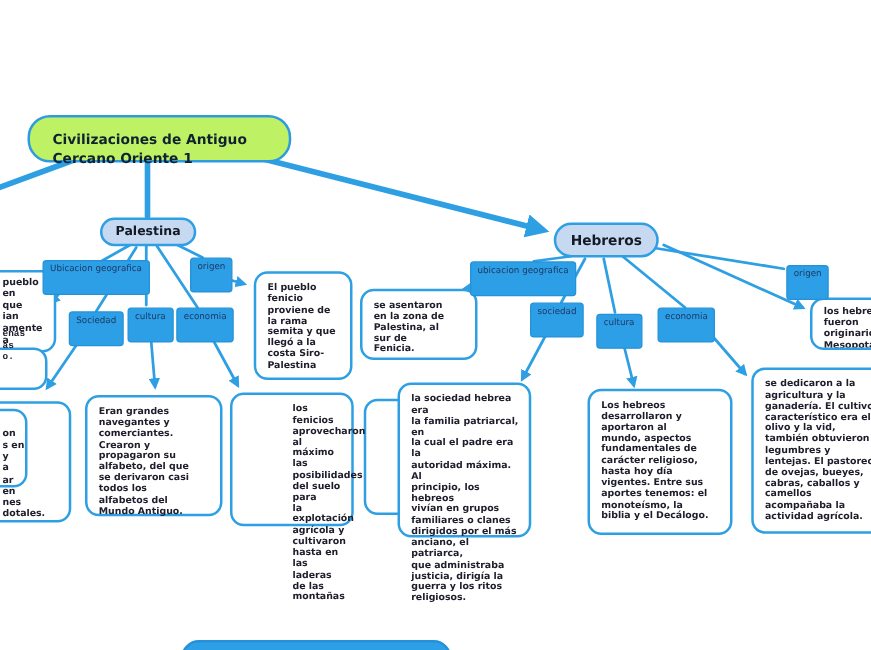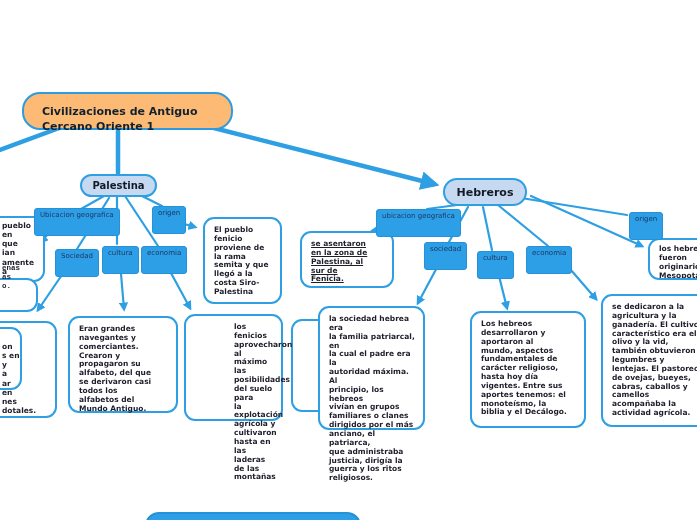--- a/index.html
+++ b/index.html
@@ -1,21 +1,21 @@
 <!DOCTYPE html>
 <html><head>
 <meta charset="utf-8">
 <style>
   html,body{margin:0;padding:0;background:#fff;}
   #canvas{position:relative;width:697px;height:520px;overflow:hidden;background:#ffffff;
           font-family:"DejaVu Sans","Liberation Sans",sans-serif;}
   #wires{position:absolute;left:0;top:0;z-index:1;}
   .thick{stroke:#2E9FE3;stroke-width:4.5;stroke-linecap:round;}
   .thin{stroke:#2E9FE3;stroke-width:2.2;stroke-linecap:round;}
-  .main{position:absolute;z-index:5;background:#fdba74;border:2px solid #2E9BE0;border-radius:18px;
+  .main{position:absolute;z-index:5;background:#bef264;border:2px solid #2E9BE0;border-radius:18px;
         color:#10212f;font-size:11px;font-weight:bold;line-height:1.35;white-space:pre-line;
         padding:23px 10px 5px 18px;box-sizing:border-box;display:flex;align-items:center;}
   .pill{position:absolute;z-index:5;background:#C6D9F1;border:2px solid #2E9FE3;border-radius:14px;
         color:#131a26;font-weight:bold;display:flex;align-items:center;justify-content:center;
         box-sizing:border-box;}
   .lbl{position:absolute;z-index:4;background:#2C9FE6;border:1px solid #2591D8;border-radius:3px;
        color:#1F3864;font-size:7px;padding:2px 5px 16px 5px;white-space:nowrap;}
   .tbox{position:absolute;z-index:3;background:#ffffff;border:2px solid #2E9FE3;border-radius:11px;
         color:#1d1d2b;font-size:7.5px;font-weight:bold;line-height:1.18;white-space:pre-line;
         padding:7px 5px 6px 9px;box-sizing:border-box;}
@@ -130,21 +130,21 @@
 al máximo las
 posibilidades
 del suelo para
 la explotación
 agrícola y
 cultivaron
 hasta en las
 laderas de las
 montañas</div>
 
-  <div class="tbox" style="left:300px;top:231px;width:94px;height:57px;text-decoration:underline;">se asentaron
+  <div class="tbox" style="left:288px;top:231px;width:94px;height:57px;">se asentaron
 en la zona de
 Palestina, al
 sur de
 Fenicia.</div>
   <div class="tbox" style="left:318px;top:306px;width:107px;height:124px;">la sociedad hebrea era
 la familia patriarcal, en
 la cual el padre era la
 autoridad máxima. Al
 principio, los hebreos
 vivían en grupos

